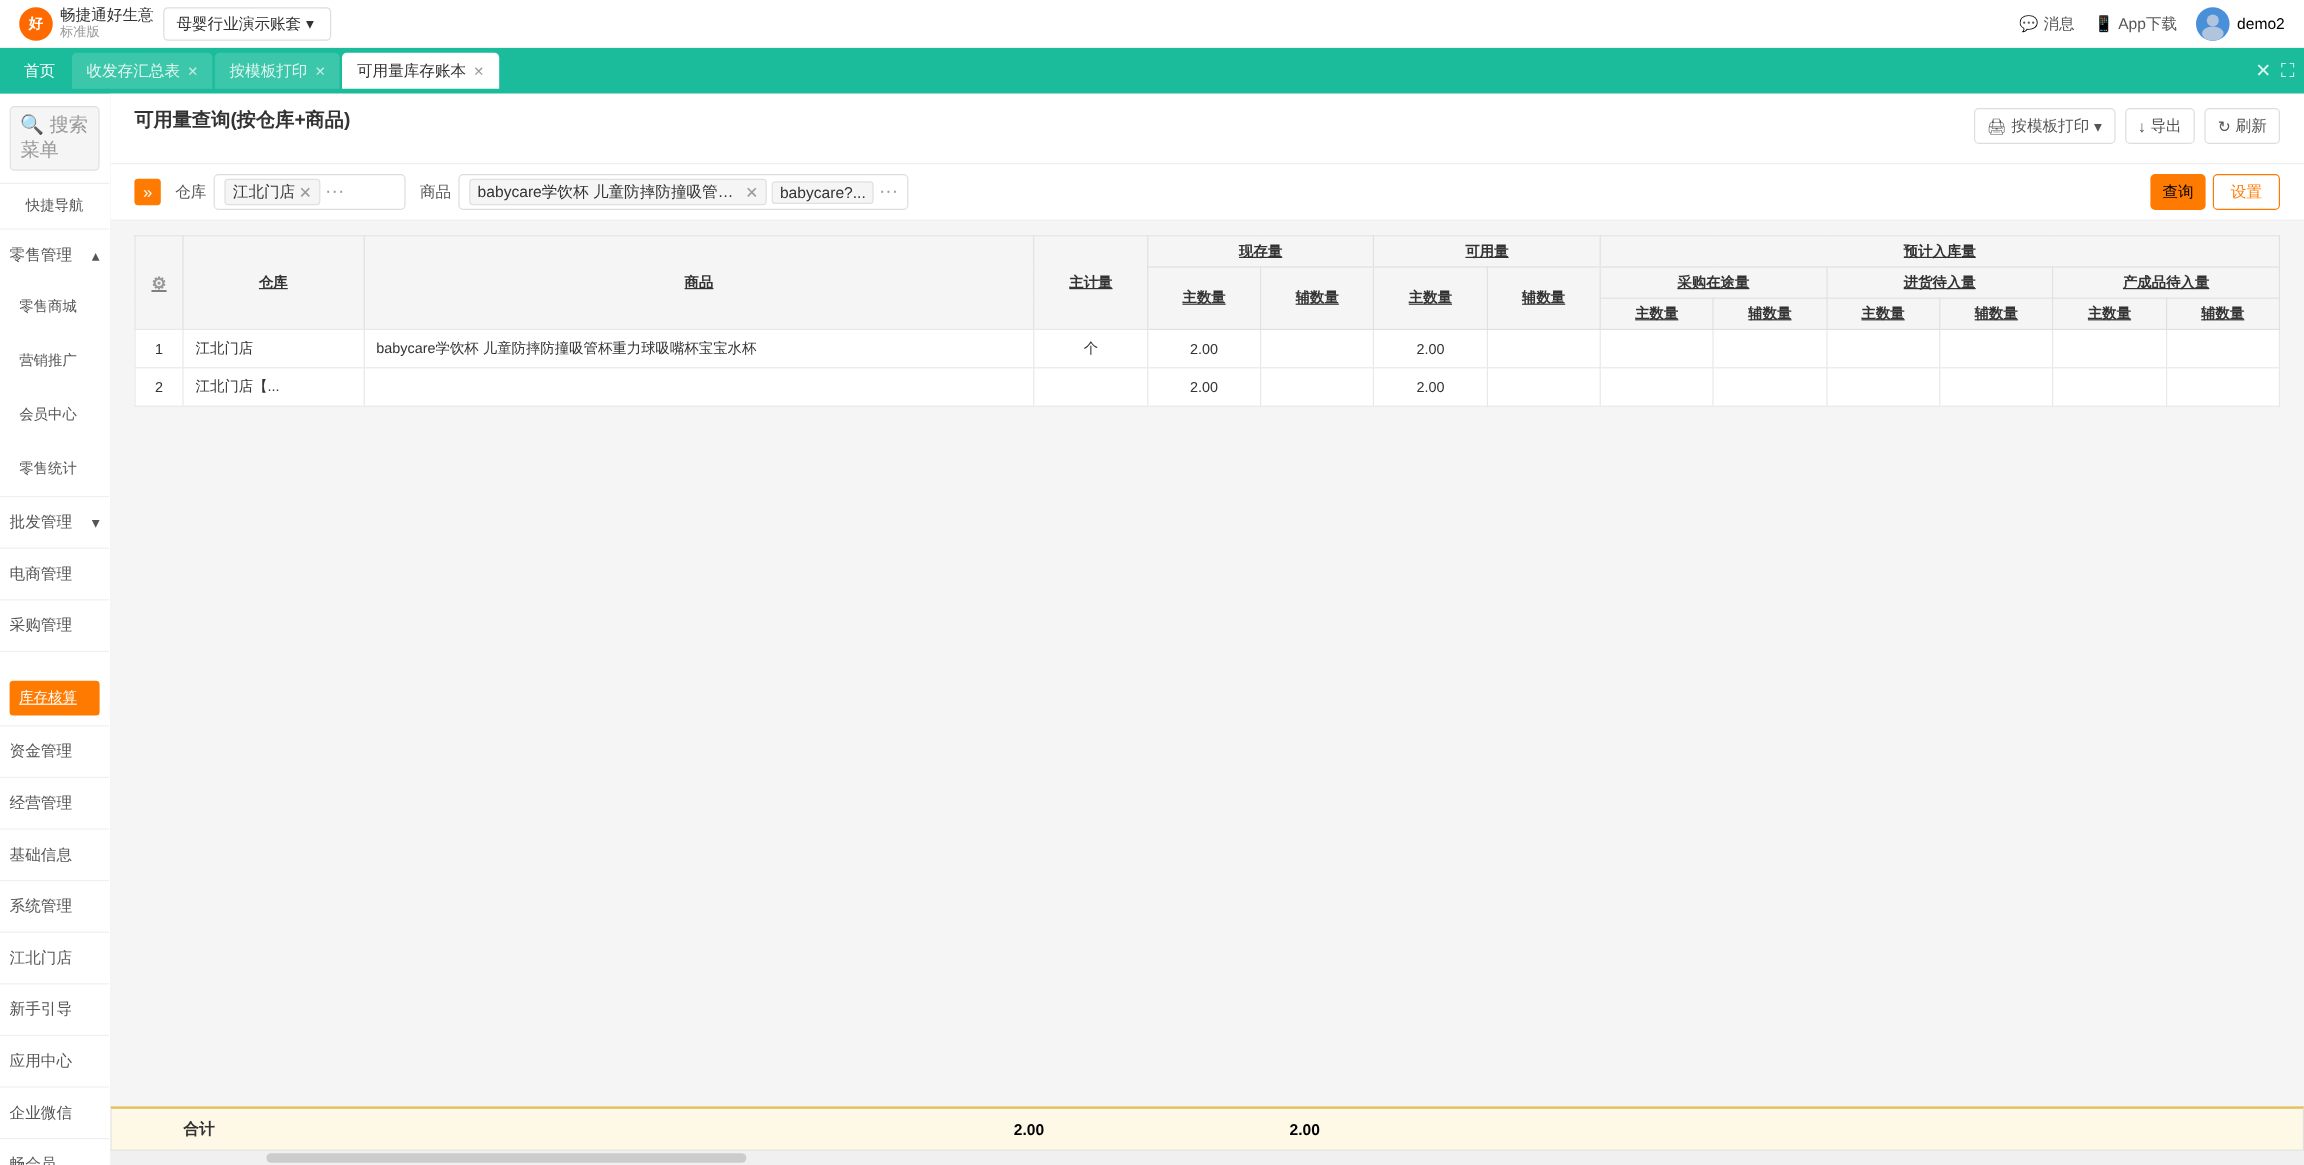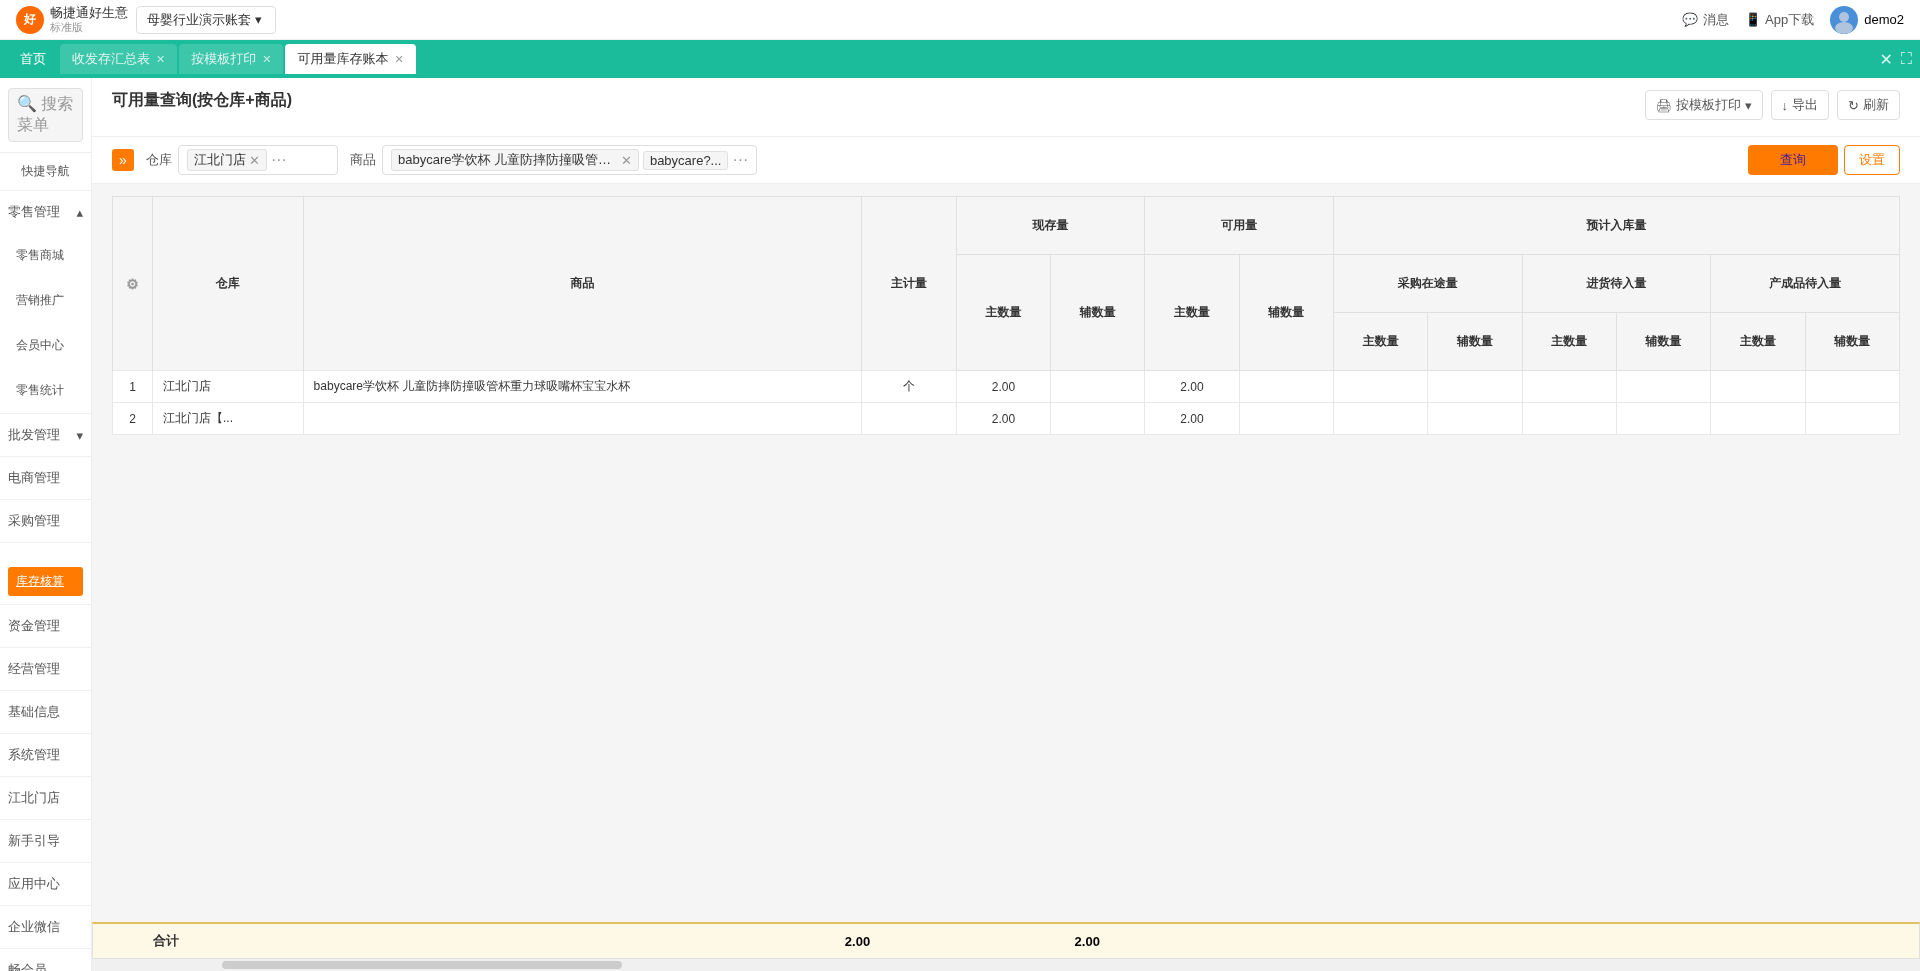--- a/index.html
+++ b/index.html
@@ -308,23 +308,23 @@
       gap: 3px;
     }
     .filter-tag .remove { color: #999; cursor: pointer; }
     .filter-dots { color: #999; font-size: 16px; cursor: pointer; }
     .filter-actions {
       margin-left: auto;
       display: flex;
       gap: 6px;
     }
     .btn-query {
-      padding: 5px 32px;
+      padding: 5px 10px;
       background: #ff7a00;
-      color: #4c1d95;
+      color: #000000;
       border: none;
       border-radius: 4px;
       cursor: pointer;
       font-size: 13px;
     }
     .btn-settings {
       padding: 5px 14px;
       background: #fff;
       color: #ff7a00;
       border: 1px solid #ff7a00;
@@ -341,26 +341,27 @@
     }
     .data-table {
       width: 100%;
       border-collapse: collapse;
       background: #fff;
       border: 1px solid #e0e0e0;
     }
     .data-table th {
       background: #f5f5f5;
       border: 1px solid #e0e0e0;
-      padding: 20px 10px;
+      padding: 4px 10px;
       text-align: center;
       color: #333;
       font-weight: 600;
       font-size: 12px;
       white-space: nowrap;
+      text-decoration: underline;
     }
     .data-table td {
       border: 1px solid #e8e8e8;
       padding: 7px 10px;
       color: #333;
       font-size: 12px;
       text-align: center;
     }
     .data-table td.left { text-align: left; }
     .table-header-group th {

